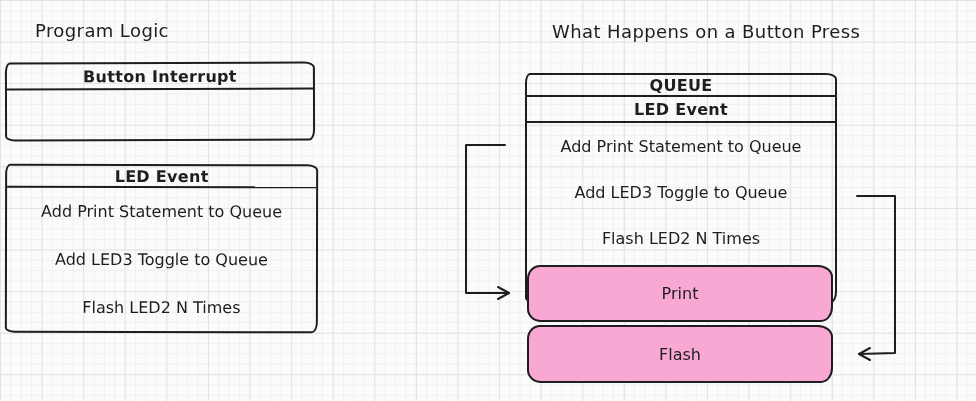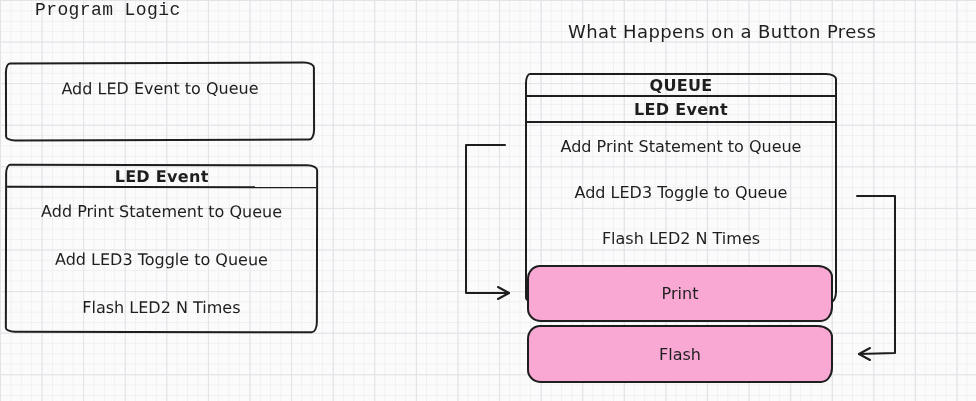--- a/index.html
+++ b/index.html
@@ -67,36 +67,36 @@
     fill: none;
     stroke: var(--stroke);
     stroke-width: 2;
     stroke-linecap: round;
     stroke-linejoin: round;
   }
 </style>
 </head>
 <body>
 
-<div class="abs title" style="left:35px; top:0;font-family:Liberation Mono, monospace;">Program Logic</div>
+<div class="abs title" style="left:35px; top:20px;">Program Logic</div>
 
 <div class="abs sketch-box" style="left:5px; top:62px; width:310px; height:79px; transform:rotate(-0.15deg);">
-  <div class="box-body-single" style="height:49px;">Add LED Event to Queue</div>
+  <div class="box-header" style="height:26px;">Button Interrupt</div>
 </div>
 
 <div class="abs sketch-box" style="left:5px; top:164px; width:313px; height:169px; transform:rotate(0.1deg);">
   <div class="box-header" style="height:22px;">LED Event</div>
   <div class="box-body-lines" style="height:143px;">
     <span>Add Print Statement to Queue</span>
     <span>Add LED3 Toggle to Queue</span>
     <span>Flash LED2 N Times</span>
   </div>
 </div>
 
-<div class="abs title" style="left:568px; top:21px;">What Happens on a Button Press</div>
+<div class="abs title" style="left:552px; top:21px;">What Happens on a Button Press</div>
 
 <div class="abs sketch-box" style="left:525px; top:73px; width:312px; height:230px;">
   <div class="box-header" style="height:22px;">QUEUE</div>
   <div class="box-header" style="height:26px;">LED Event</div>
   <div class="box-body-lines" style="height:138px;">
     <span>Add Print Statement to Queue</span>
     <span>Add LED3 Toggle to Queue</span>
     <span>Flash LED2 N Times</span>
   </div>
   <div class="abs action-box" style="left:0px; top:190px; width:306px; height:57px;">Print</div>

